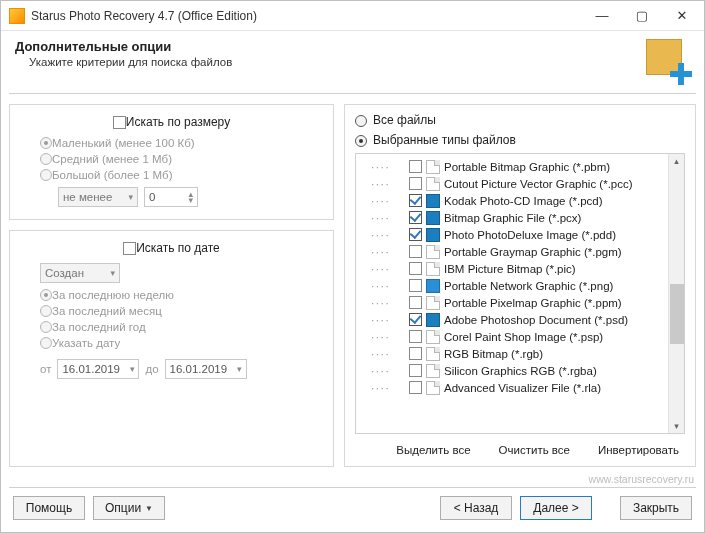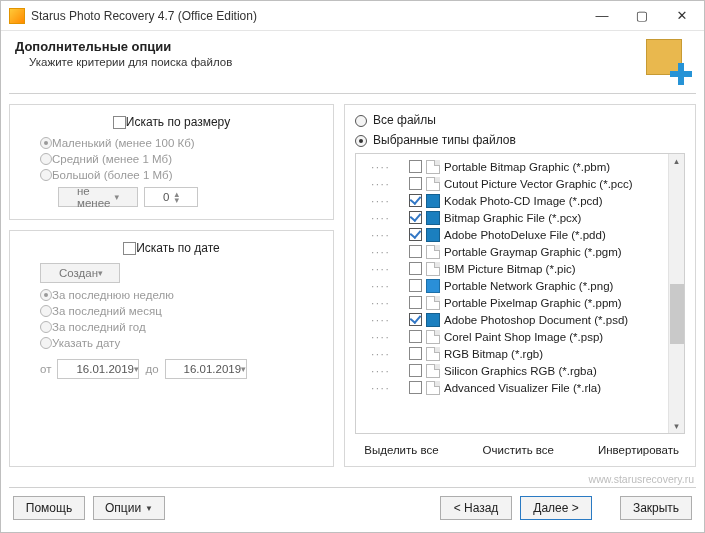--- a/index.html
+++ b/index.html
@@ -28,21 +28,21 @@
   .chkline { display: flex; align-items: center; font-size: 12px; color: #222; margin-bottom: 8px; justify-content: center; }
   .chk { width: 13px; height: 13px; border: 1px solid #888; background: #fff; }
   .chk.checked { background: #fff; border-color: #555; position: relative; }
   .chk.checked::after { content:""; position:absolute; left:2px; top:-1px; width:5px; height:8px; border-right:2px solid #3277c5; border-bottom:2px solid #3277c5; transform: rotate(40deg); }
   .radioline { display: flex; align-items: center; font-size: 11.5px; color: #9a9a9a; margin: 4px 0 4px 18px; }
   .radio { width: 12px; height: 12px; border: 1px solid #b5b5b5; border-radius: 50%; background: #f4f4f4; position: relative; }
   .radio.on::after { content:""; position:absolute; left:3px; top:3px; width:4px; height:4px; border-radius:50%; background:#9a9a9a; }
   .radio.black { border-color: #555; }
   .radio.black.on::after { background:#333; }
   .sizerow { display:flex; align-items:center; gap:6px; margin: 6px 0 0 36px; }
-  .combo, .spin, .dateinp { border: 1px solid #c8c8c8; background: #f3f3f3; font-size: 11.5px; color:#777; padding: 2px 18px; display:flex; align-items:center; justify-content:space-between; }
+  .combo, .spin, .dateinp { border: 1px solid #c8c8c8; background: #f3f3f3; font-size: 11.5px; color:#777; padding: 2px 4px; display:flex; align-items:center; justify-content:space-between; }
   .combo { width: 80px; height: 20px; }
   .combo .v { flex:1; }
   .combo .ar, .spin .arcol { color:#888; font-size:9px; }
   .spin { width: 54px; height: 20px; background:#fff; color:#555; }
   .spin .arcol { display:flex; flex-direction:column; line-height:6px; }
   .daterow { display:flex; align-items:center; gap:6px; margin: 10px 0 0 18px; font-size:11.5px; color:#9a9a9a; }
   .dateinp { width: 82px; height: 20px; background:#fff; color:#555; }
   .right { flex: 1; border: 1px solid #d7d7d7; padding: 8px 10px 8px 10px; display:flex; flex-direction:column; }
   .rrow { display:flex; align-items:flex-end; gap:6px; font-size:12px; color:#222; margin-bottom:6px; }
   .tree { flex:1; border:1px solid #cfcfcf; background:#fff; overflow:hidden; position:relative; }
@@ -52,21 +52,21 @@
   .tree .sb .thumb { width:14px; flex:0 0 60px; background:#c9c9c9; margin-top:40px; }
   .node { display:flex; align-items:center; gap:4px; font-size:11.5px; color:#222; height:17px; white-space:nowrap; }
   .node .dots { color:#9a9a9a; letter-spacing:1px; width:26px; text-align:right; }
   .node .exp { width:11px; height:11px; display:flex; align-items:center; justify-content:center; color:#666; font-size:10px; }
   .node .ficon { width:14px; height:14px; border:1px solid #b8b8b8; background:#fff; position:relative; }
   .node .ficon::after { content:""; position:absolute; right:-1px; top:-1px; width:5px; height:5px; background:#e8e8e8; border-left:1px solid #b8b8b8; border-bottom:1px solid #b8b8b8; }
   .node .ficon.ps { background:#1b7fbf; border-color:#156090; }
   .node .ficon.ps::after { display:none; }
   .node .ficon.png { background:#2a8fd8; border-color:#1c6fa8; }
   .node .ficon.png::after { display:none; }
-  .linkbar { display:flex; justify-content:flex-end; gap:44px; padding:10px 6px 2px 6px; font-size:11.5px; }
+  .linkbar { display:flex; justify-content:flex-end; gap:28px; padding:10px 6px 2px 6px; font-size:11.5px; }
   .linkbar span { color:#222; }
   .watermark { text-align:right; font-size:10.5px; color:#bdbdbd; padding: 0 10px 2px 0; }
   .footer { display:flex; align-items:center; padding: 8px 12px 12px 12px; gap:8px; }
   .footer .spacer { flex:1; }
   .btn { min-width:72px; height:24px; border:1px solid #adadad; background:#f3f3f3; font-size:12px; color:#222; display:flex; align-items:center; justify-content:center; padding:0 10px; gap:4px; }
   .btn.primary { border-color:#2a7ac3; }
   .btn .tri { font-size:8px; color:#444; }
 </style>
 </head>
 <body>
@@ -207,21 +207,21 @@
               <span class="exp"></span>
               <div class="chk checked"></div>
               <div class="ficon ps"></div>
               <span>Bitmap Graphic File (*.pcx)</span>
             </div>
             <div class="node">
               <span class="dots">····</span>
               <span class="exp"></span>
               <div class="chk checked"></div>
               <div class="ficon ps"></div>
-              <span>Adobe PhotoDeluxe File (*.pdd)</span>
+              <span>Photo PhotoDeluxe Image (*.pdd)</span>
             </div>
             <div class="node">
               <span class="dots">····</span>
               <span class="exp"></span>
               <div class="chk"></div>
               <div class="ficon "></div>
               <span>Portable Graymap Graphic (*.pgm)</span>
             </div>
             <div class="node">
               <span class="dots">····</span>

